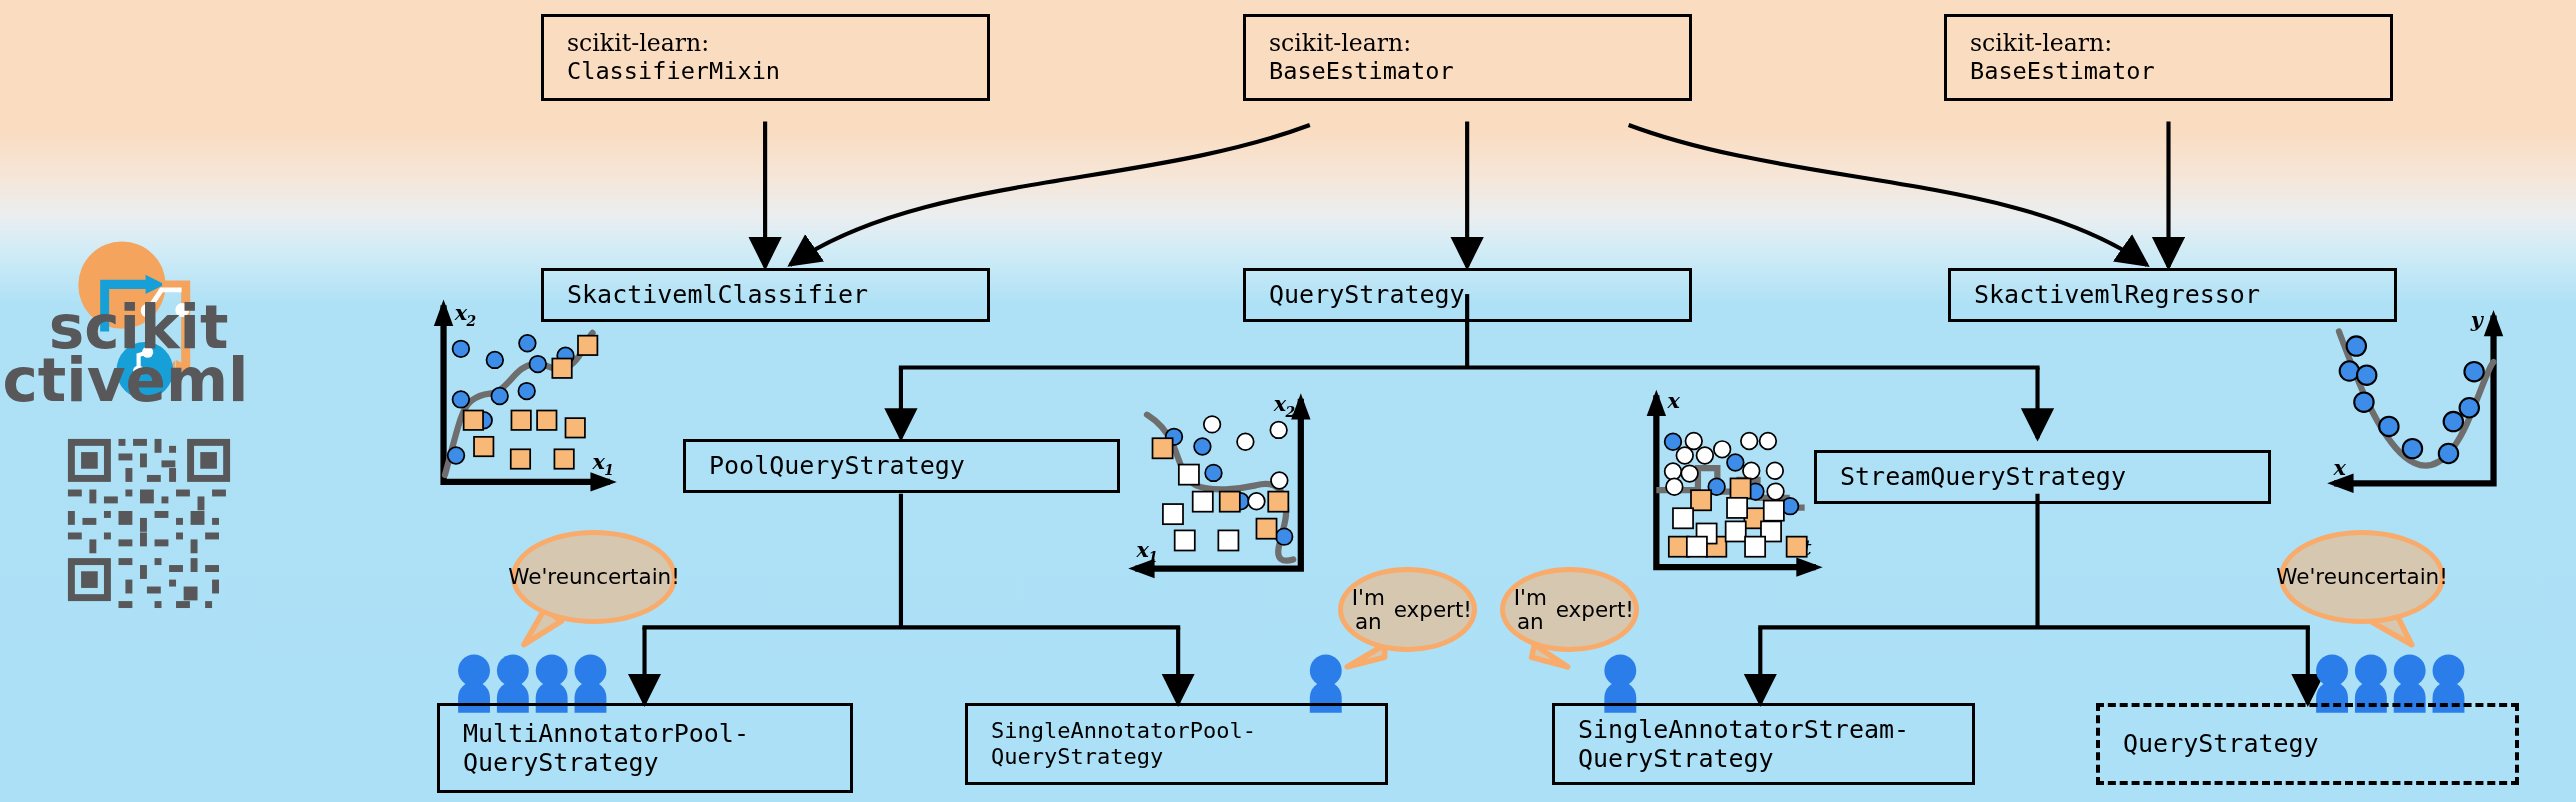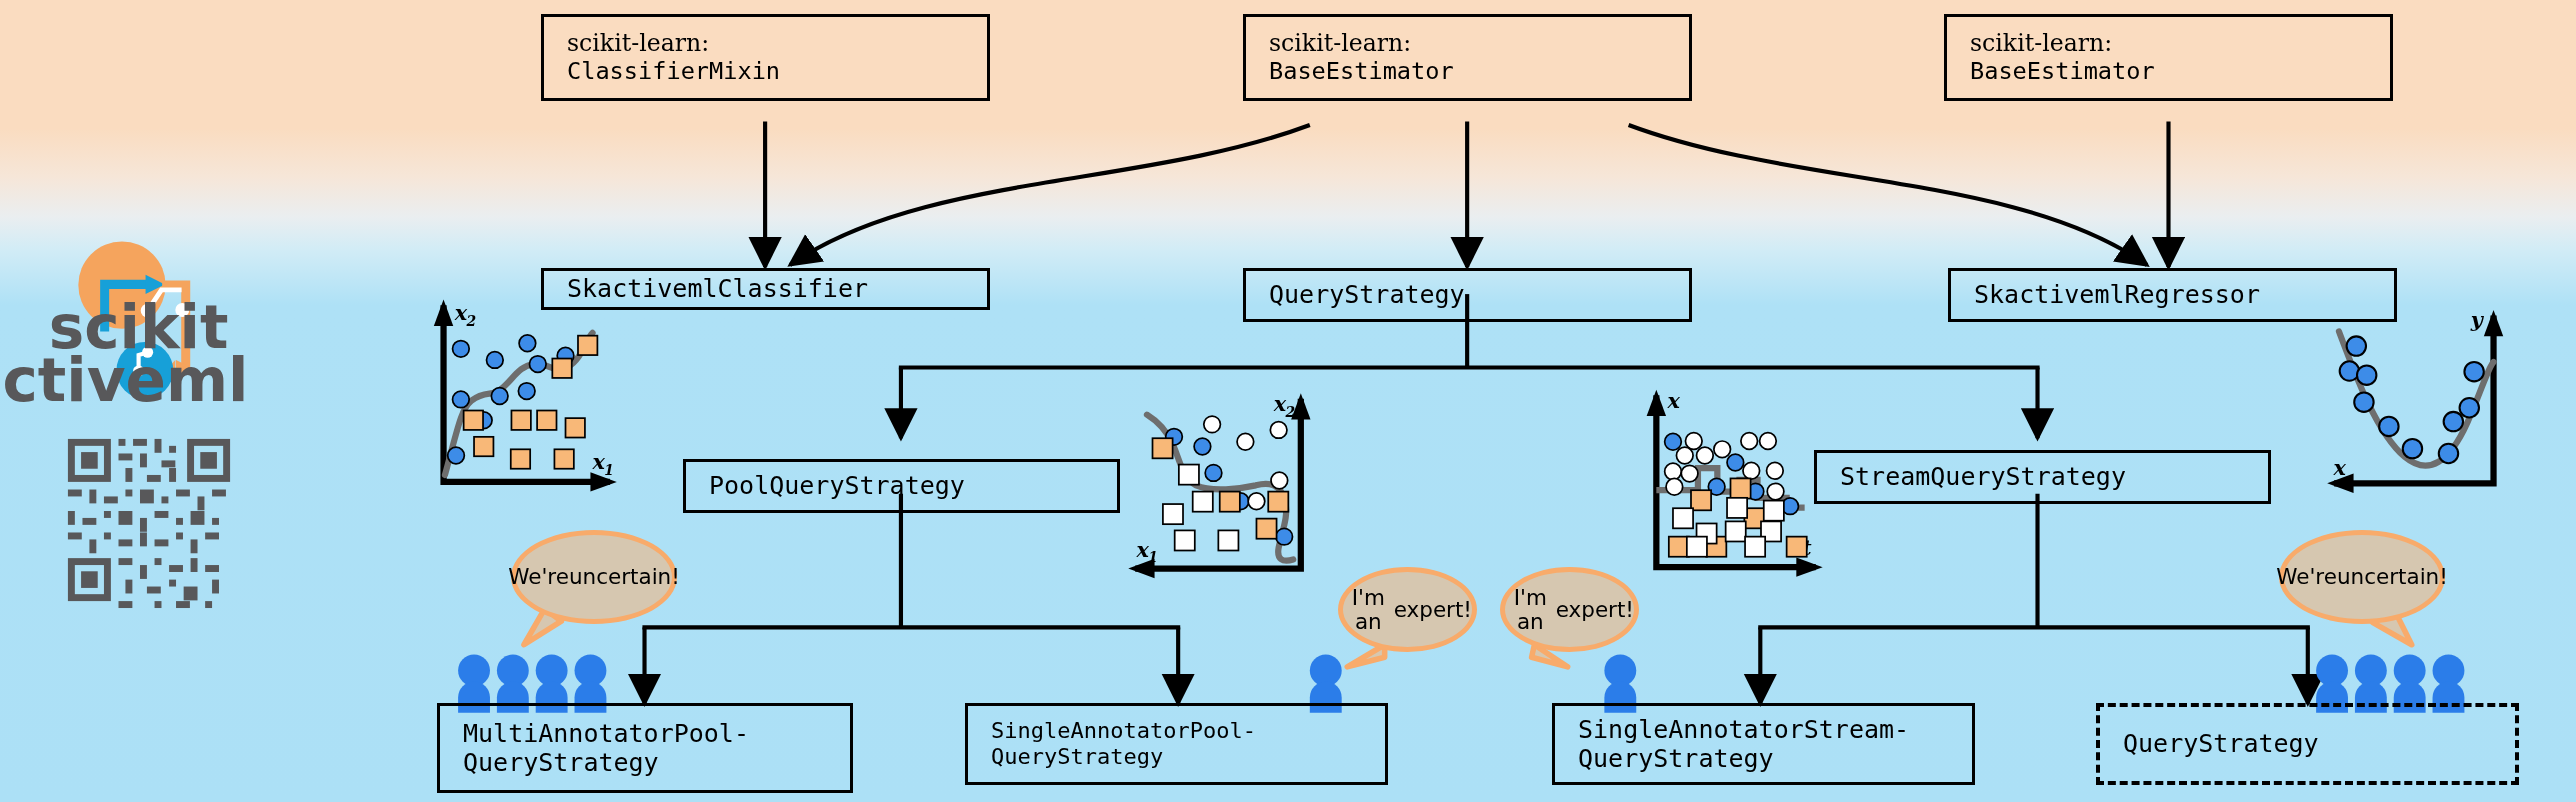--- a/index.html
+++ b/index.html
@@ -404,33 +404,33 @@
   <div class="box peach serif" style="left:1243px; top:14px; width:449px; height:87px; font-size:23.6px;">
     <span class="ln">scikit-learn:</span>
     <span class="ln mono">BaseEstimator</span>
   </div>
 
   <div class="box peach serif" style="left:1944px; top:14px; width:449px; height:87px; font-size:23.6px;">
     <span class="ln">scikit-learn:</span>
     <span class="ln mono">BaseEstimator</span>
   </div>
 
-  <div class="box sky mono" style="left:541px; top:268px; width:449px; height:42px; font-size:25px;">
+  <div class="box sky mono" style="left:541px; top:268px; width:449px; height:54px; font-size:25px;">
     <span class="ln">SkactivemlClassifier</span>
   </div>
 
   <div class="box sky mono" style="left:1243px; top:268px; width:449px; height:54px; font-size:25px;">
     <span class="ln">QueryStrategy</span>
   </div>
 
   <div class="box sky mono" style="left:1948px; top:268px; width:449px; height:54px; font-size:25px;">
     <span class="ln">SkactivemlRegressor</span>
   </div>
 
-  <div class="box sky mono" style="left:683px; top:439px; width:437px; height:54px; font-size:25px;margin-top:20px;">
+  <div class="box sky mono" style="left:683px; top:439px; width:437px; height:54px; font-size:25px;">
     <span class="ln">PoolQueryStrategy</span>
   </div>
 
   <div class="box sky mono" style="left:1814px; top:439px; width:457px; height:54px; font-size:25px;margin-top:11px;">
     <span class="ln">StreamQueryStrategy</span>
   </div>
 
   <div class="box sky mono" style="left:437px; top:703px; width:416px; height:90px; font-size:25px;">
     <span class="ln">MultiAnnotatorPool-</span>
     <span class="ln">QueryStrategy</span>

